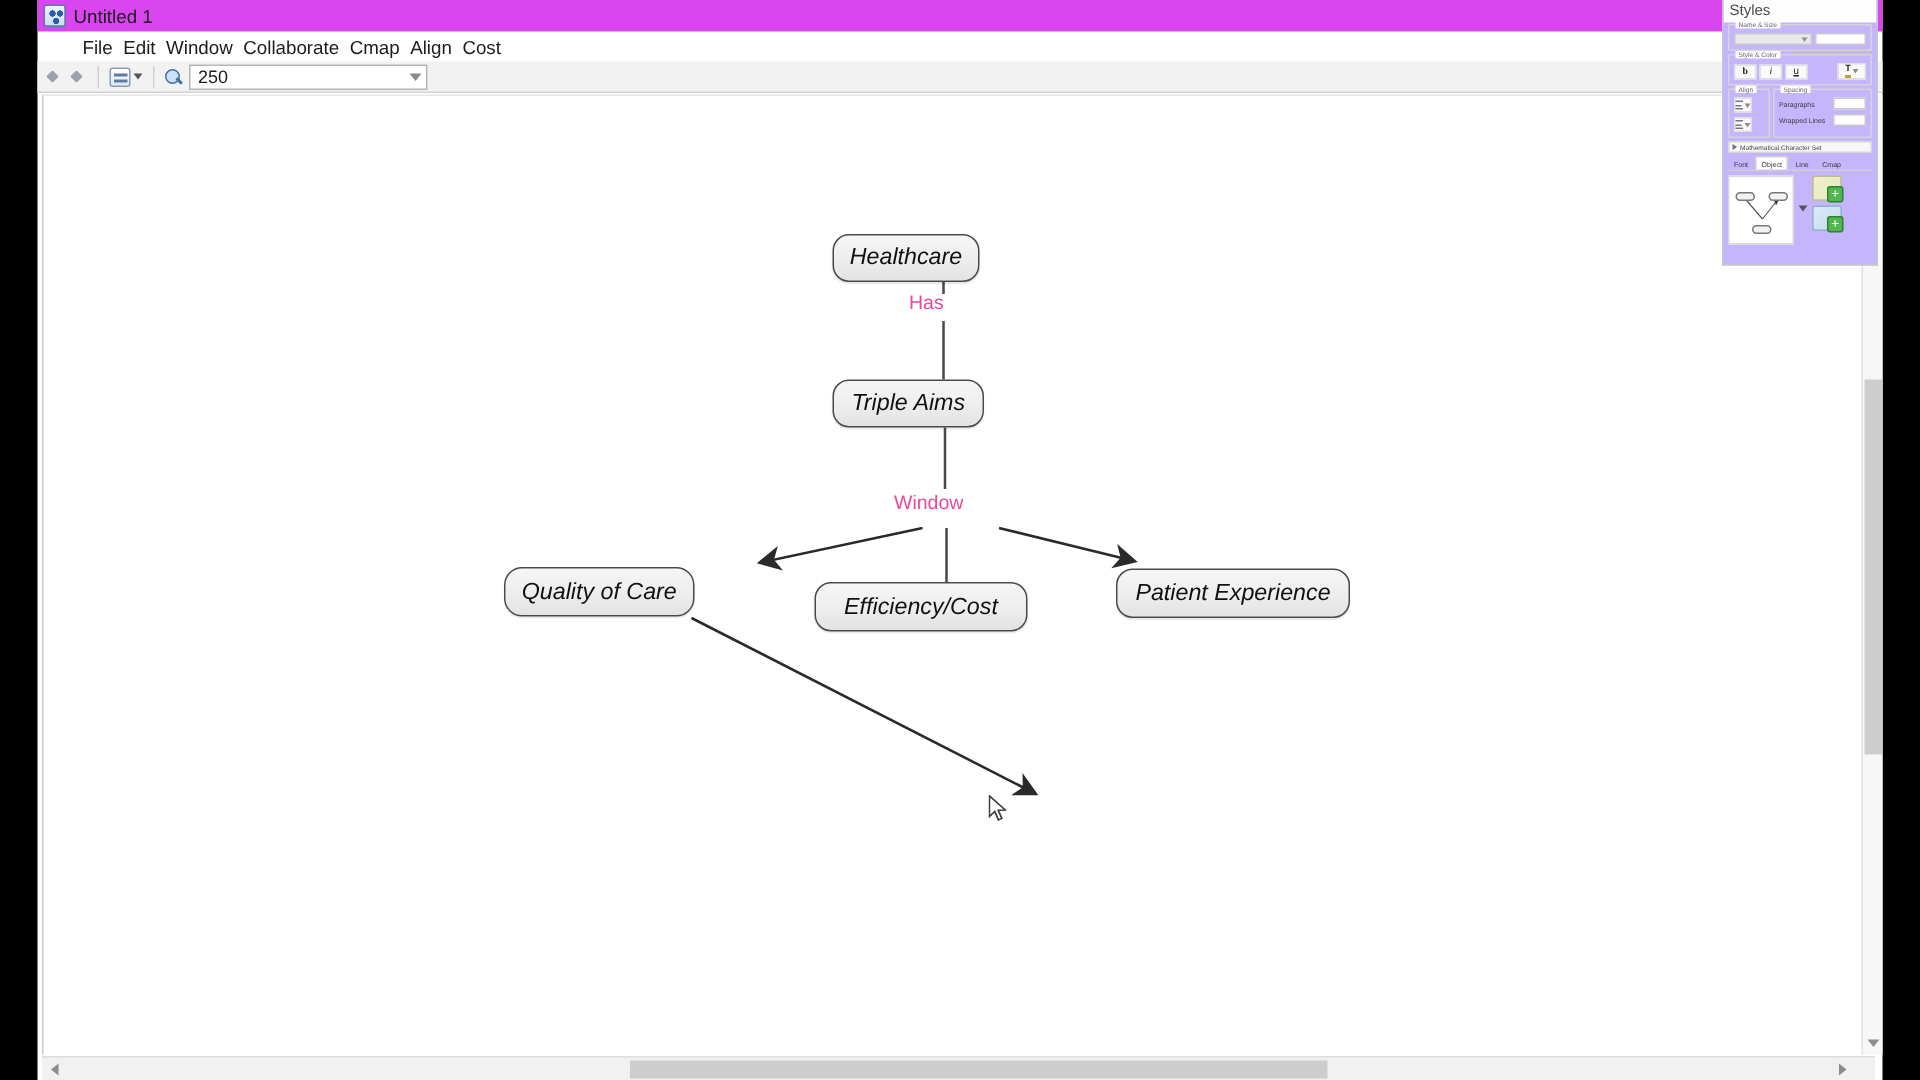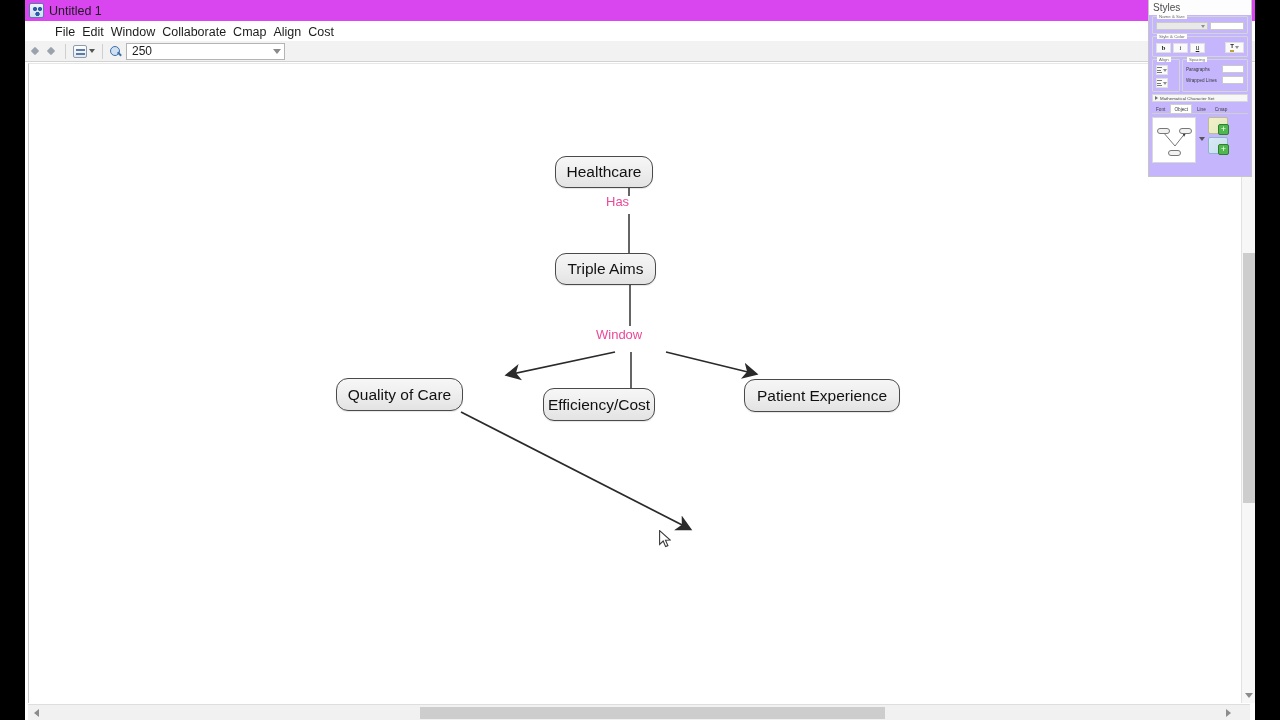--- a/index.html
+++ b/index.html
@@ -177,20 +177,21 @@
   .node {
     position: absolute;
     background: linear-gradient(#f6f6f6 0%, #efefef 45%, #e3e3e3 100%);
     border: 1.6px solid #4a4a4a;
     border-radius: 11px;
     display: flex; align-items: center; justify-content: center;
     font-size: 15.5px;
     color: #111;
     white-space: nowrap;
     box-shadow: 0 1px 1px rgba(0,0,0,0.10);
+    font-style: italic;
   }
   .linklabel {
     position: absolute;
     font-size: 13px;
     color: #ec4899;
     white-space: nowrap;
   }
   svg.edges {
     position: absolute; left: 0; top: 0;
     width: 1200px; height: 640px;
@@ -489,21 +490,21 @@
         </div>
 
         <div class="node" style="left:526px; top:189px; width:101px; height:32px;">
           <span>Triple Aims</span>
         </div>
 
         <div class="node" style="left:307px; top:314px; width:127px; height:33px;border-radius:12px;">
           <span>Quality of Care</span>
         </div>
 
-        <div class="node" style="left:514px; top:324px; width:112px; height:33px;">
+        <div class="node" style="left:514px; top:324px; width:142px; height:33px;">
           <span>Efficiency/Cost</span>
         </div>
 
         <div class="node" style="left:687px; top:315px; width:156px; height:33px;margin-left:28px;">
           <span>Patient Experience</span>
         </div>
 
         <div class="linklabel" style="left:577px; top:130px;">
           <span>Has</span>
         </div>

